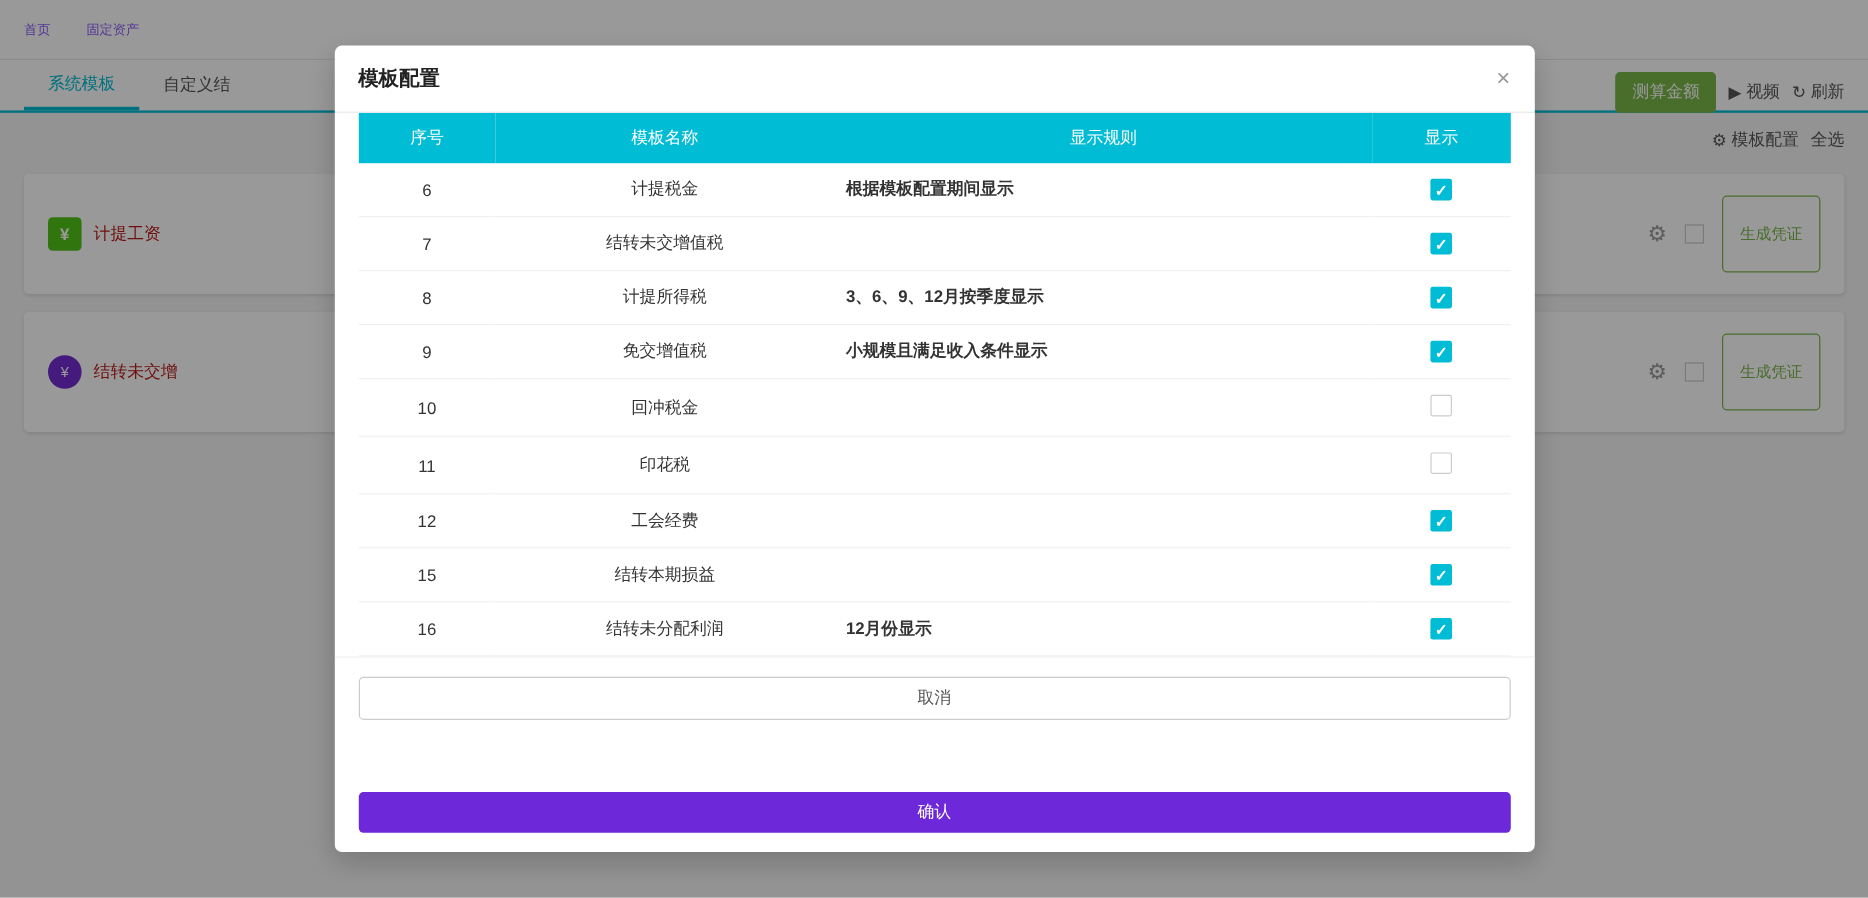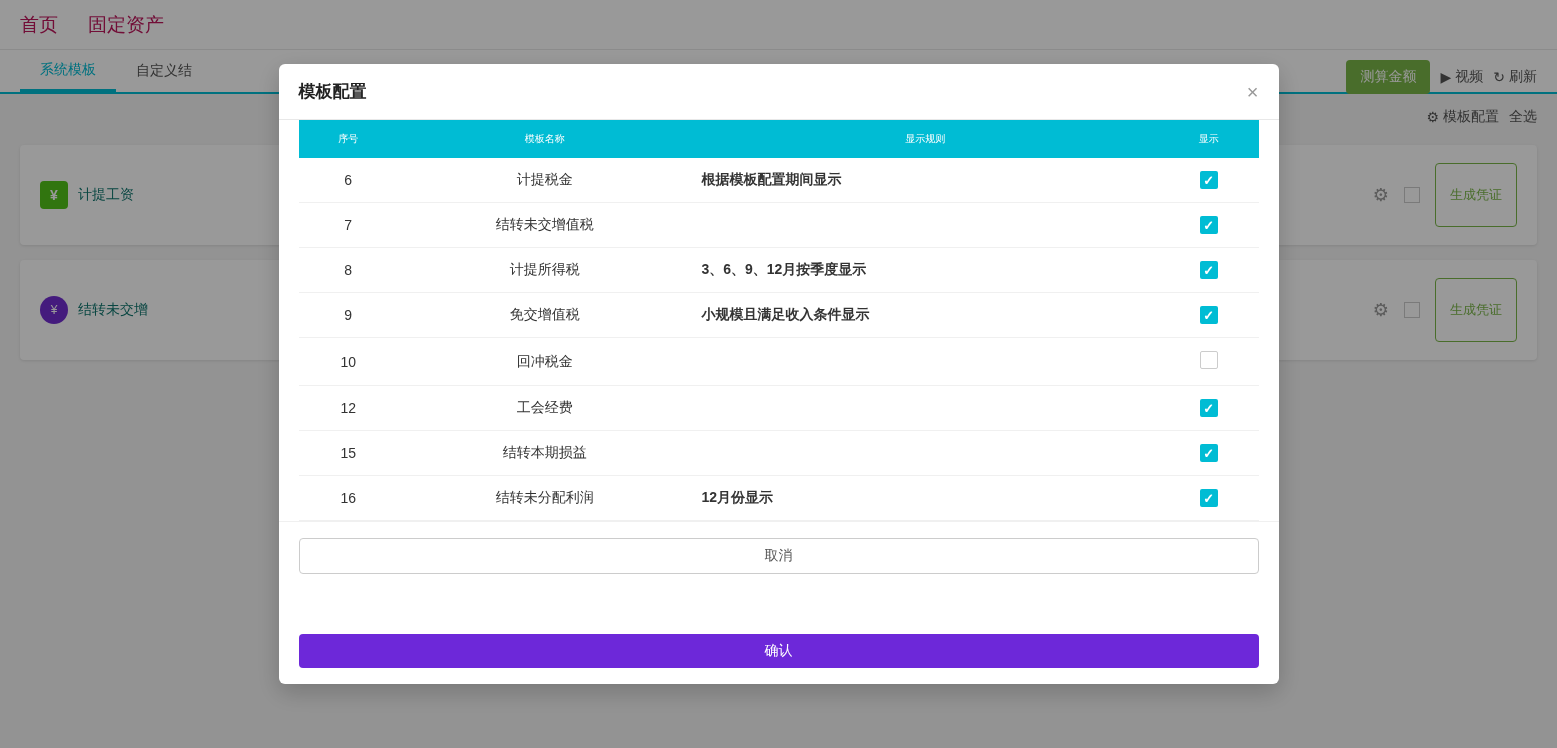--- a/index.html
+++ b/index.html
@@ -24,22 +24,22 @@
     .top-nav {
       background: #fff;
       height: 50px;
       display: flex;
       align-items: center;
       padding: 0 20px;
       border-bottom: 1px solid #e8e8e8;
       gap: 30px;
     }
     .top-nav-item {
-      font-size: 19px;
-      color: #be185d;
+      font-size: 11px;
+      color: #8b5cf6;
       cursor: pointer;
     }
 
     
     .sub-tabs {
       background: #fff;
       height: 44px;
       display: flex;
       align-items: center;
       padding: 0 20px;
@@ -157,21 +157,21 @@
       background: #722ed1;
       border-radius: 50%;
       color: #fff;
       display: flex;
       align-items: center;
       justify-content: center;
       font-size: 12px;
     }
     .card-title {
       font-size: 14px;
-      color: #0f766e;
+      color: #b91c1c;
     }
     .card-amount {
       font-size: 28px;
       font-weight: bold;
       color: #333;
     }
     .card-right {
       display: flex;
       align-items: center;
       gap: 15px;
@@ -248,21 +248,21 @@
     table {
       width: 100%;
       border-collapse: collapse;
     }
     thead tr {
       background: #00bcd4;
       color: #fff;
     }
     thead th {
       padding: 12px 10px;
-      font-size: 10px;
+      font-size: 14px;
       text-align: center;
       font-weight: normal;
     }
     tbody tr {
       border-bottom: 1px solid #f0f0f0;
     }
     tbody td {
       padding: 13px 10px;
       font-size: 14px;
       color: #333;
@@ -440,20 +440,26 @@
               <td>小规模且满足收入条件显示</td>
               <td><span class="cb-teal"></span></td>
             </tr>
             <tr>
               <td>10</td>
               <td>回冲税金</td>
               <td></td>
               <td><span class="cb-empty"></span></td>
             </tr>
             <tr>
+              <td>11</td>
+              <td>印花税</td>
+              <td></td>
+              <td><span class="cb-empty"></span></td>
+            </tr>
+            <tr>
               <td>12</td>
               <td>工会经费</td>
               <td></td>
               <td><span class="cb-teal"></span></td>
             </tr>
             <tr>
               <td>15</td>
               <td>结转本期损益</td>
               <td></td>
               <td><span class="cb-teal"></span></td>

